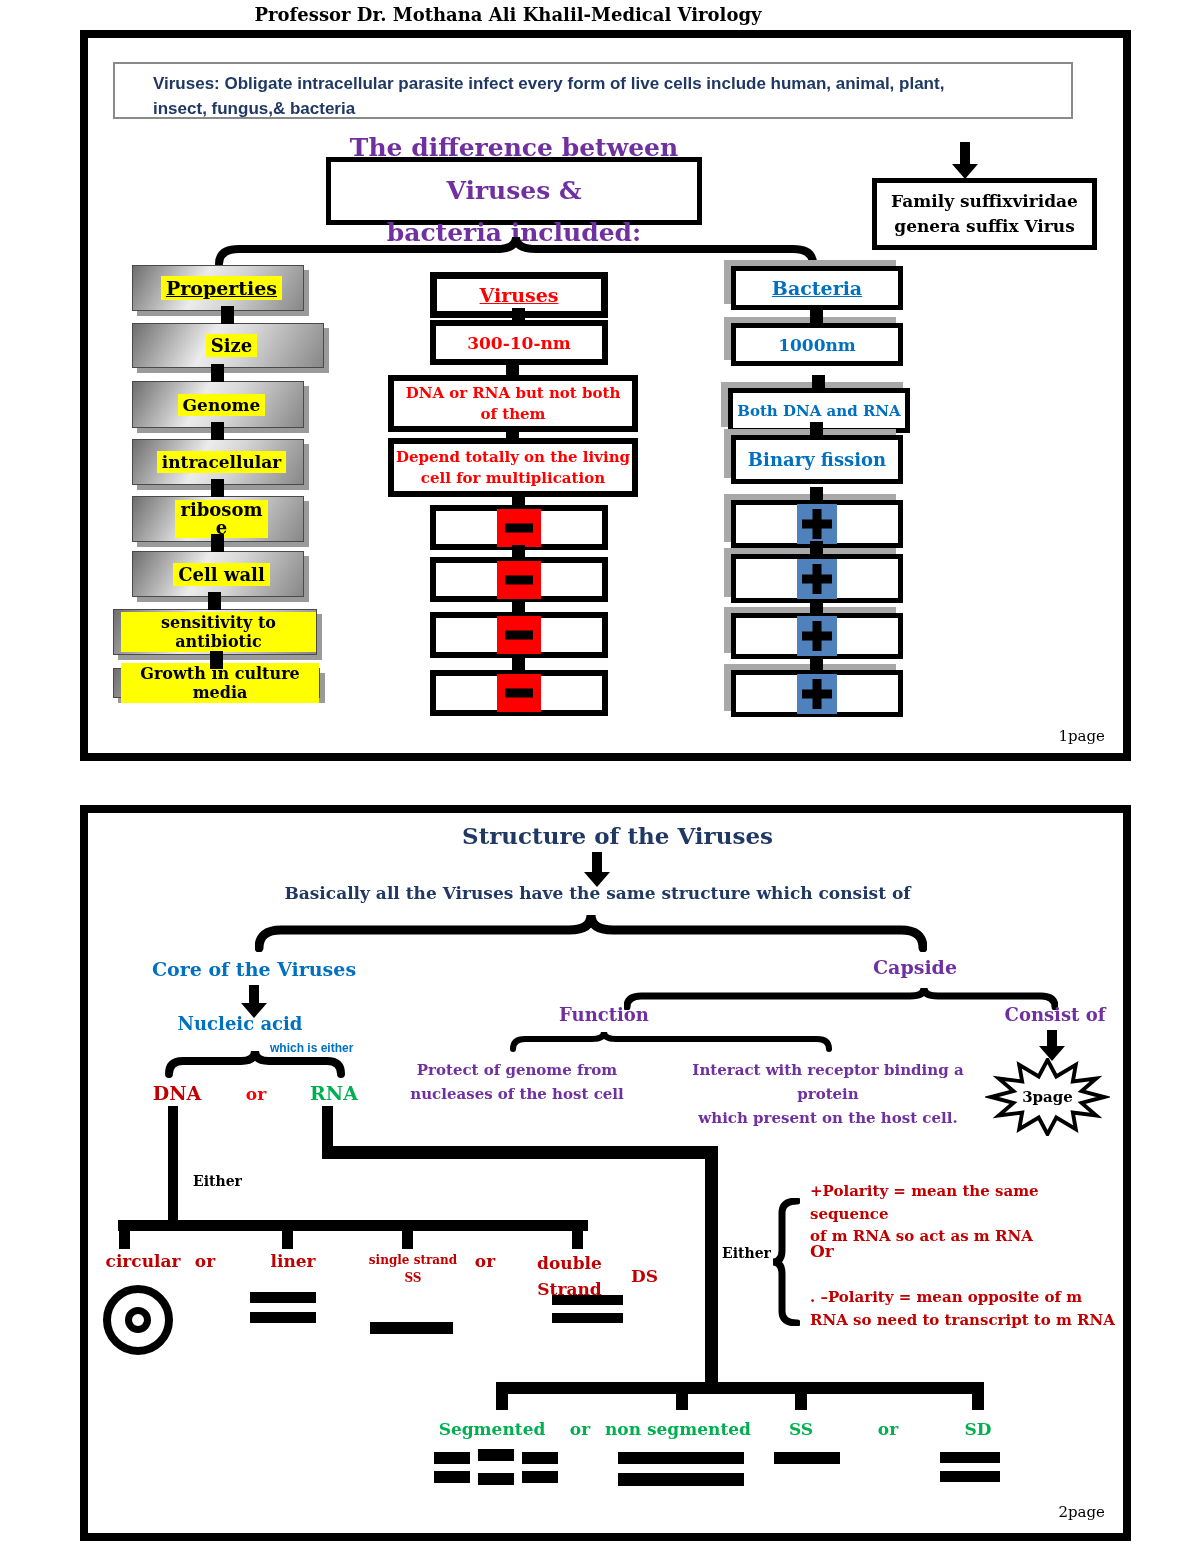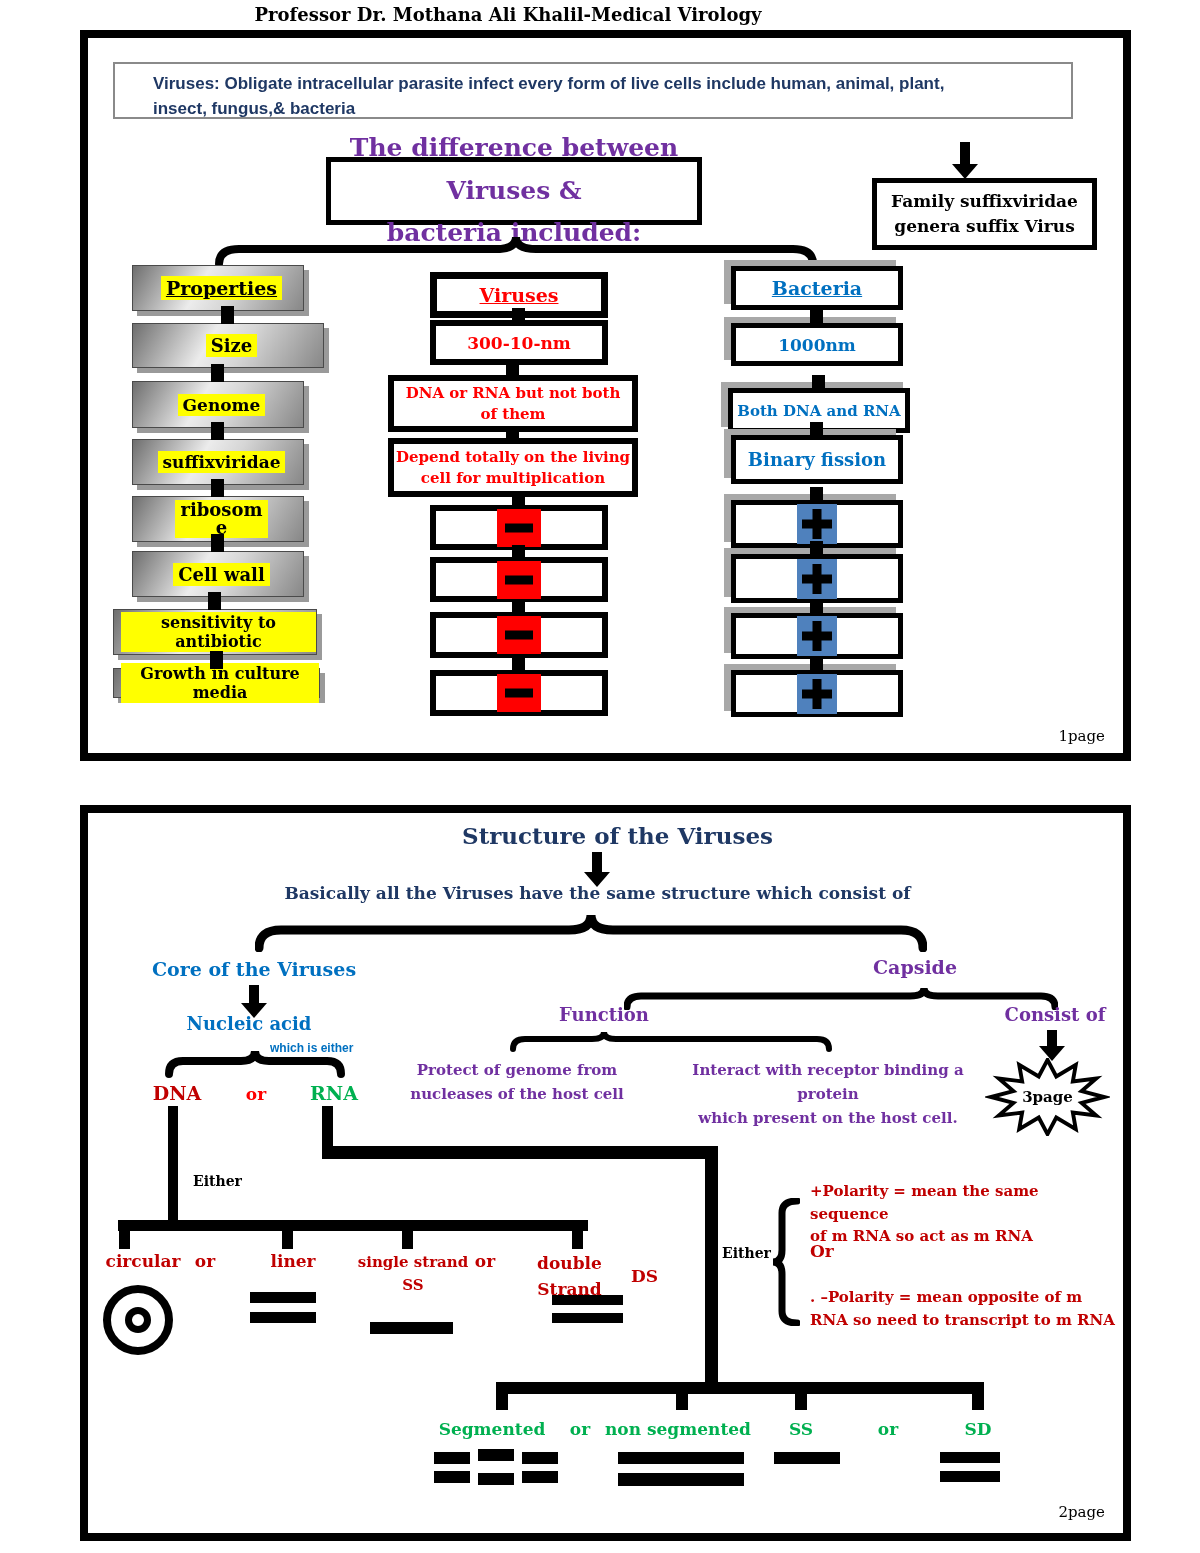--- a/index.html
+++ b/index.html
@@ -83,21 +83,21 @@
     <div class="abs ybox ctr" style="left:44px;top:227px;width:172px;height:46px;">
       <span class="hl-y b und" style="font-size:19px;">Properties</span>
     </div>
     <div class="abs ybox ctr cn" style="left:44px;top:285px;width:192px;height:45px;">
       <span class="hl-y b" style="font-size:18px;">Size</span>
     </div>
     <div class="abs ybox ctr cn" style="left:44px;top:343px;width:172px;height:47px;">
       <span class="hl-y b" style="font-size:17px;">Genome</span>
     </div>
     <div class="abs ybox ctr cn" style="left:44px;top:401px;width:172px;height:46px;">
-      <span class="hl-y b" style="font-size:17px;">suffixviridae</span>
+      <span class="hl-y b" style="font-size:17px;">intracellular</span>
     </div>
     <div class="abs ybox ctr cn" style="left:44px;top:458px;width:172px;height:46px;">
       <span class="hl-y b pre" style="font-size:18px;line-height:1.0;">ribosom
 e</span>
     </div>
     <div class="abs ybox ctr cn" style="left:44px;top:513px;width:172px;height:46px;">
       <span class="hl-y b" style="font-size:18px;">Cell wall</span>
     </div>
     <div class="abs ybox ctr cn" style="left:25px;top:571px;width:204px;height:46px;">
       <span class="hl-y b" style="font-size:16px;">sensitivity to antibiotic</span>
@@ -152,21 +152,21 @@
     <div class="arrowd" style="left:504px;top:39px;height:20px;"></div>
 
     <div class="abs b ctr navy" style="left:0;top:70px;width:1019px;font-size:17px;">Basically all the Viruses have the same structure which consist of</div>
 
     <svg class="abs" style="left:167px;top:99px;" width="672" height="40" viewBox="0 0 672 40">
       <path d="M4,36 Q4,18 26,18 L314,18 Q336,18 336,3 Q336,18 358,18 L646,18 Q668,18 668,36" fill="none" stroke="#000" stroke-width="9" stroke-linecap="round"></path>
     </svg>
 
     <div class="abs b ctr blue" style="left:36px;top:145px;width:260px;font-size:19px;">Core of the Viruses</div>
     <div class="arrowd" style="left:161px;top:172px;height:18px;"></div>
-    <div class="abs b ctr blue" style="left:61px;top:200px;width:200px;font-size:18px;">Nucleic acid</div>
+    <div class="abs b ctr blue" style="left:52px;top:200px;width:200px;font-size:18px;">Nucleic acid</div>
     <div class="abs sans b blue" style="left:182px;top:228px;font-size:12px;">which is either</div>
     <svg class="abs" style="left:77px;top:235px;" width="180" height="30" viewBox="0 0 180 30">
       <path d="M4,26 Q4,13 18,13 L76,13 Q90,13 90,3 Q90,13 104,13 L162,13 Q176,13 176,26" fill="none" stroke="#000" stroke-width="8" stroke-linecap="round"></path>
     </svg>
     <div class="abs b ctr dkred" style="left:64px;top:269px;width:50px;font-size:19px;">DNA</div>
     <div class="abs b ctr red" style="left:153px;top:271px;width:30px;font-size:17px;">or</div>
     <div class="abs b ctr green" style="left:221px;top:269px;width:50px;font-size:19px;">RNA</div>
 
     <div class="abs b ctr purple" style="left:747px;top:143px;width:160px;font-size:19px;">Capside</div>
     <svg class="abs" style="left:536px;top:173px;" width="434" height="24" viewBox="0 0 434 24">
@@ -192,21 +192,21 @@
     <div class="abs b" style="left:105px;top:360px;font-size:14px;color:#000;">Either</div>
     <div class="hl" style="left:30px;top:407px;width:470px;height:11px;"></div>
     <div class="vl" style="left:31px;top:418px;width:11px;height:18px;"></div>
     <div class="vl" style="left:194px;top:418px;width:11px;height:18px;"></div>
     <div class="vl" style="left:314px;top:418px;width:11px;height:18px;"></div>
     <div class="vl" style="left:484px;top:418px;width:11px;height:18px;"></div>
 
     <div class="abs b ctr dkred" style="left:0;top:438px;width:110px;font-size:17px;">circular</div>
     <div class="abs b ctr dkred" style="left:92px;top:438px;width:50px;font-size:17px;">or</div>
     <div class="abs b ctr dkred" style="left:155px;top:438px;width:100px;font-size:17px;">liner</div>
-    <div class="abs b ctr dkred" style="left:255px;top:438px;width:140px;font-size:15px;line-height:1.5;flex-direction:column;">
+    <div class="abs b ctr dkred" style="left:255px;top:438px;width:140px;font-size:12px;line-height:1.5;flex-direction:column;">
       <span>single strand</span>
       <span>SS</span>
     </div>
     <div class="abs b ctr dkred" style="left:372px;top:438px;width:50px;font-size:17px;">or</div>
     <div class="abs b ctr dkred" style="left:420px;top:438px;width:150px;font-size:17px;line-height:1.5;flex-direction:row;">
       <span>double Strand</span>
       <span>DS</span>
     </div>
 
     <div class="ring-outer" style="left:15px;top:472px;">

